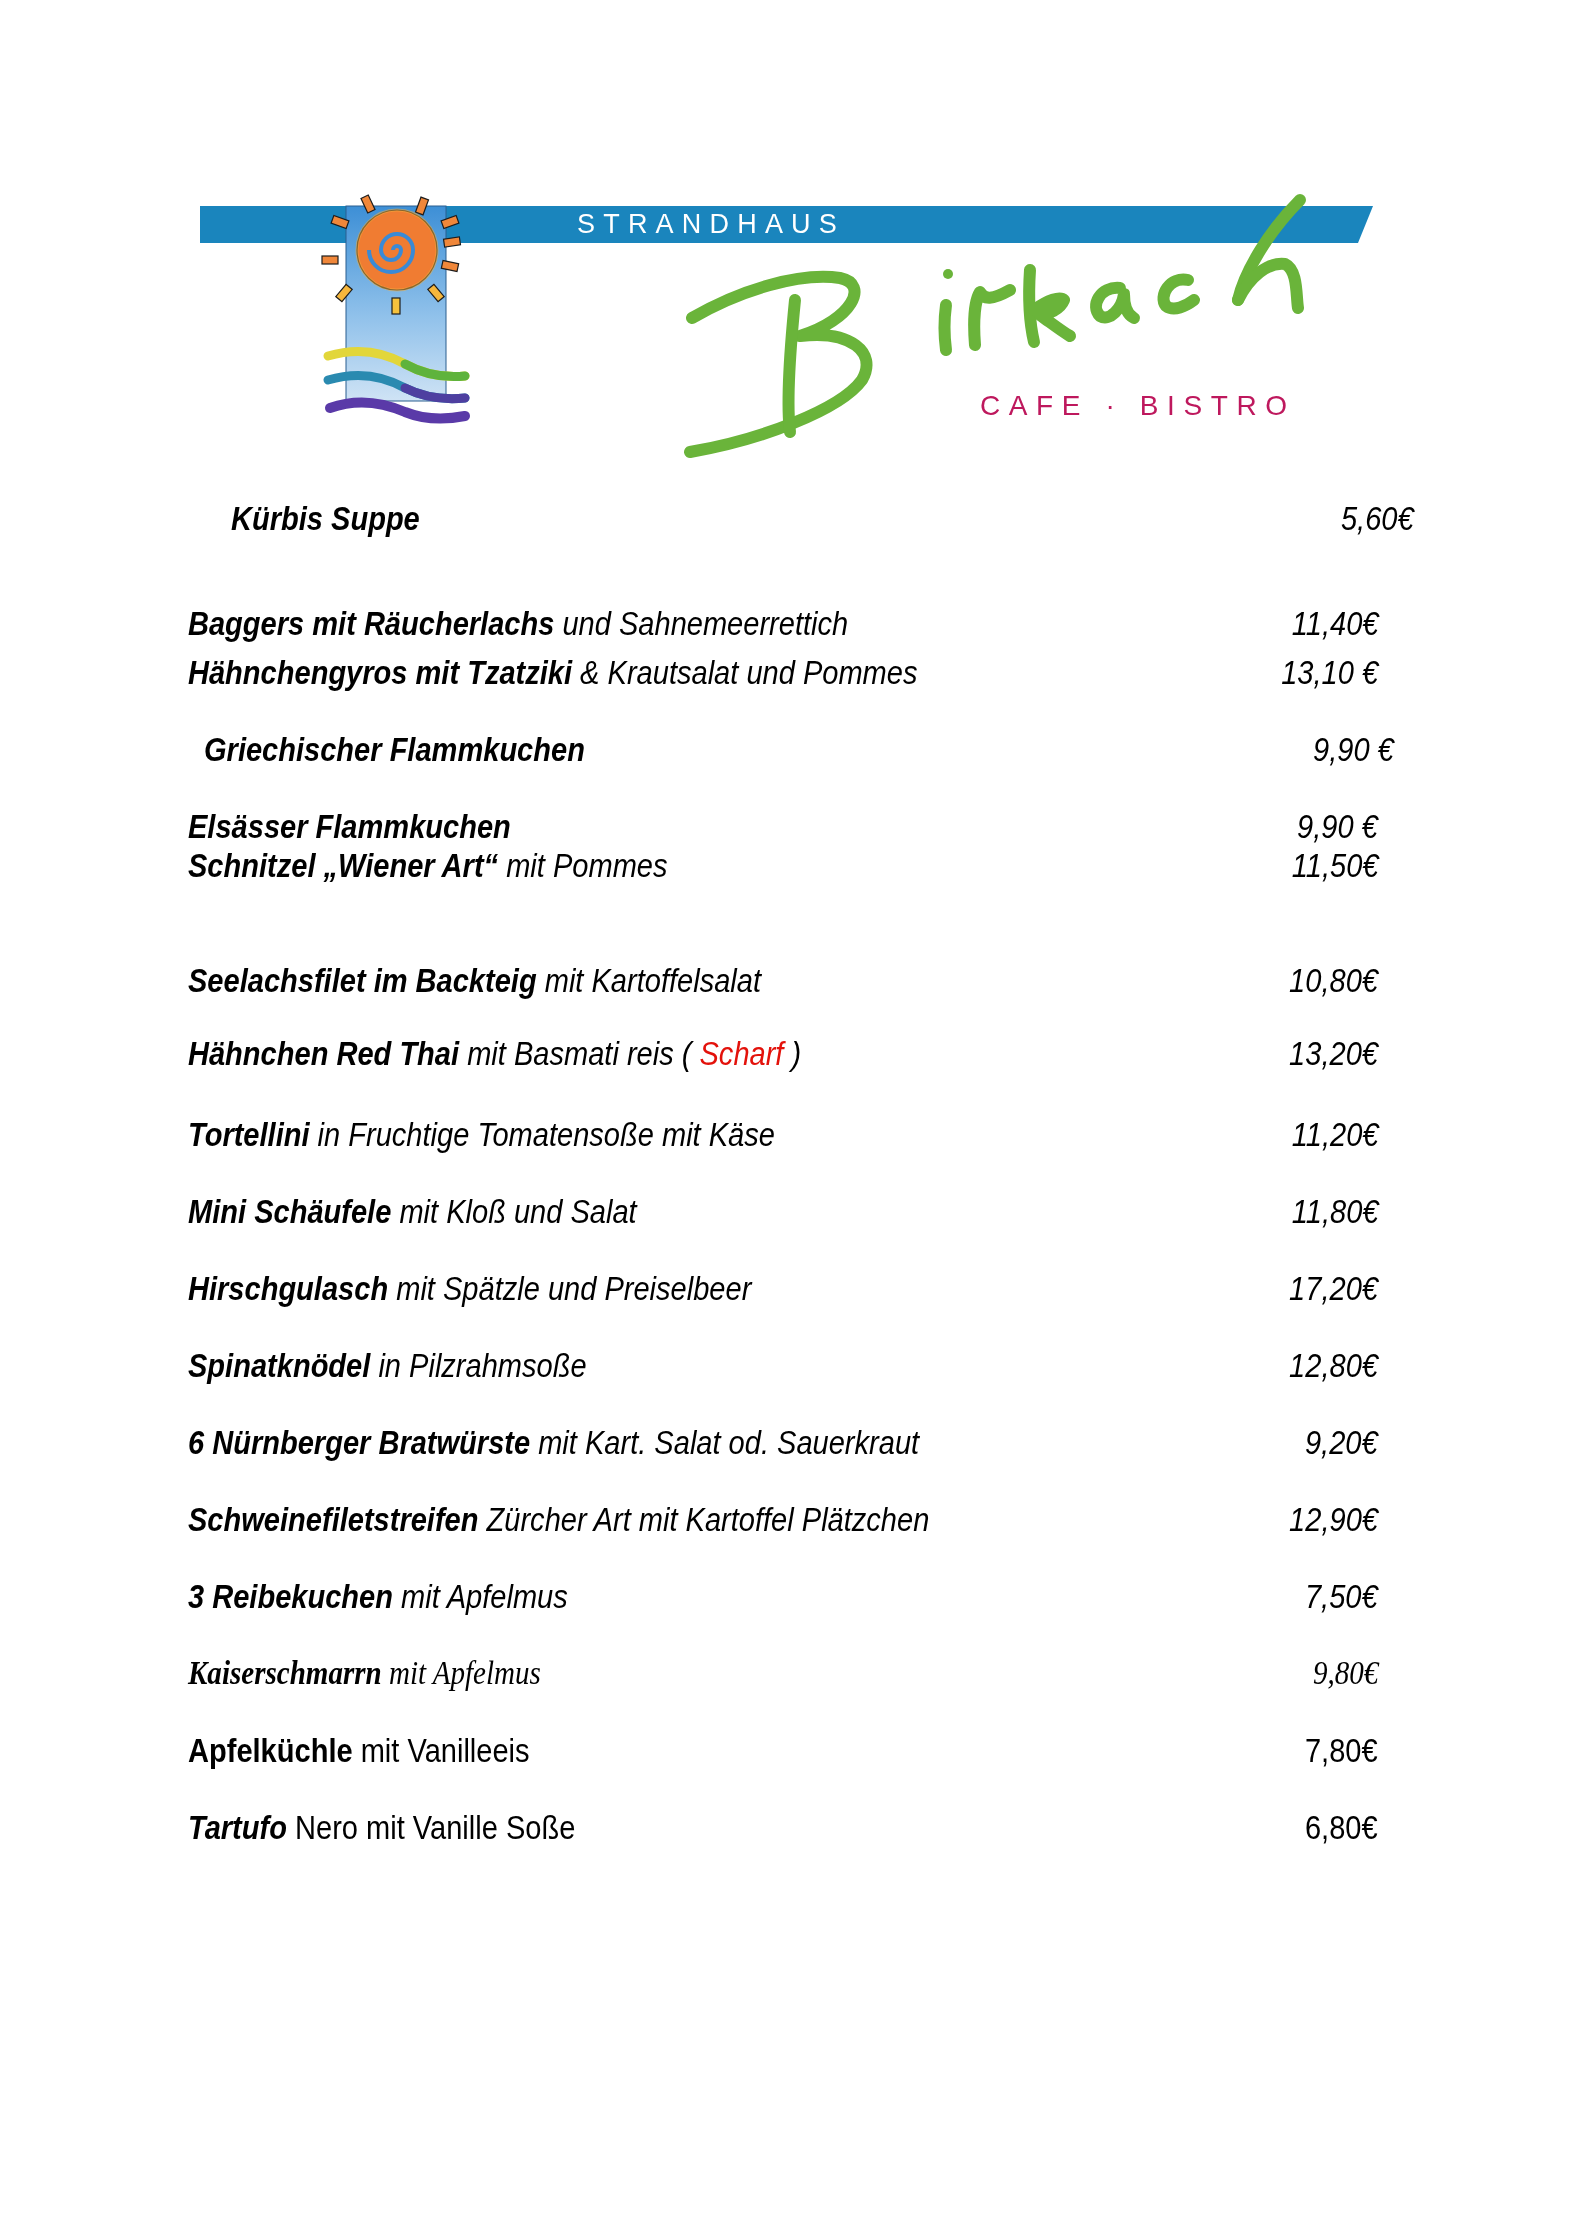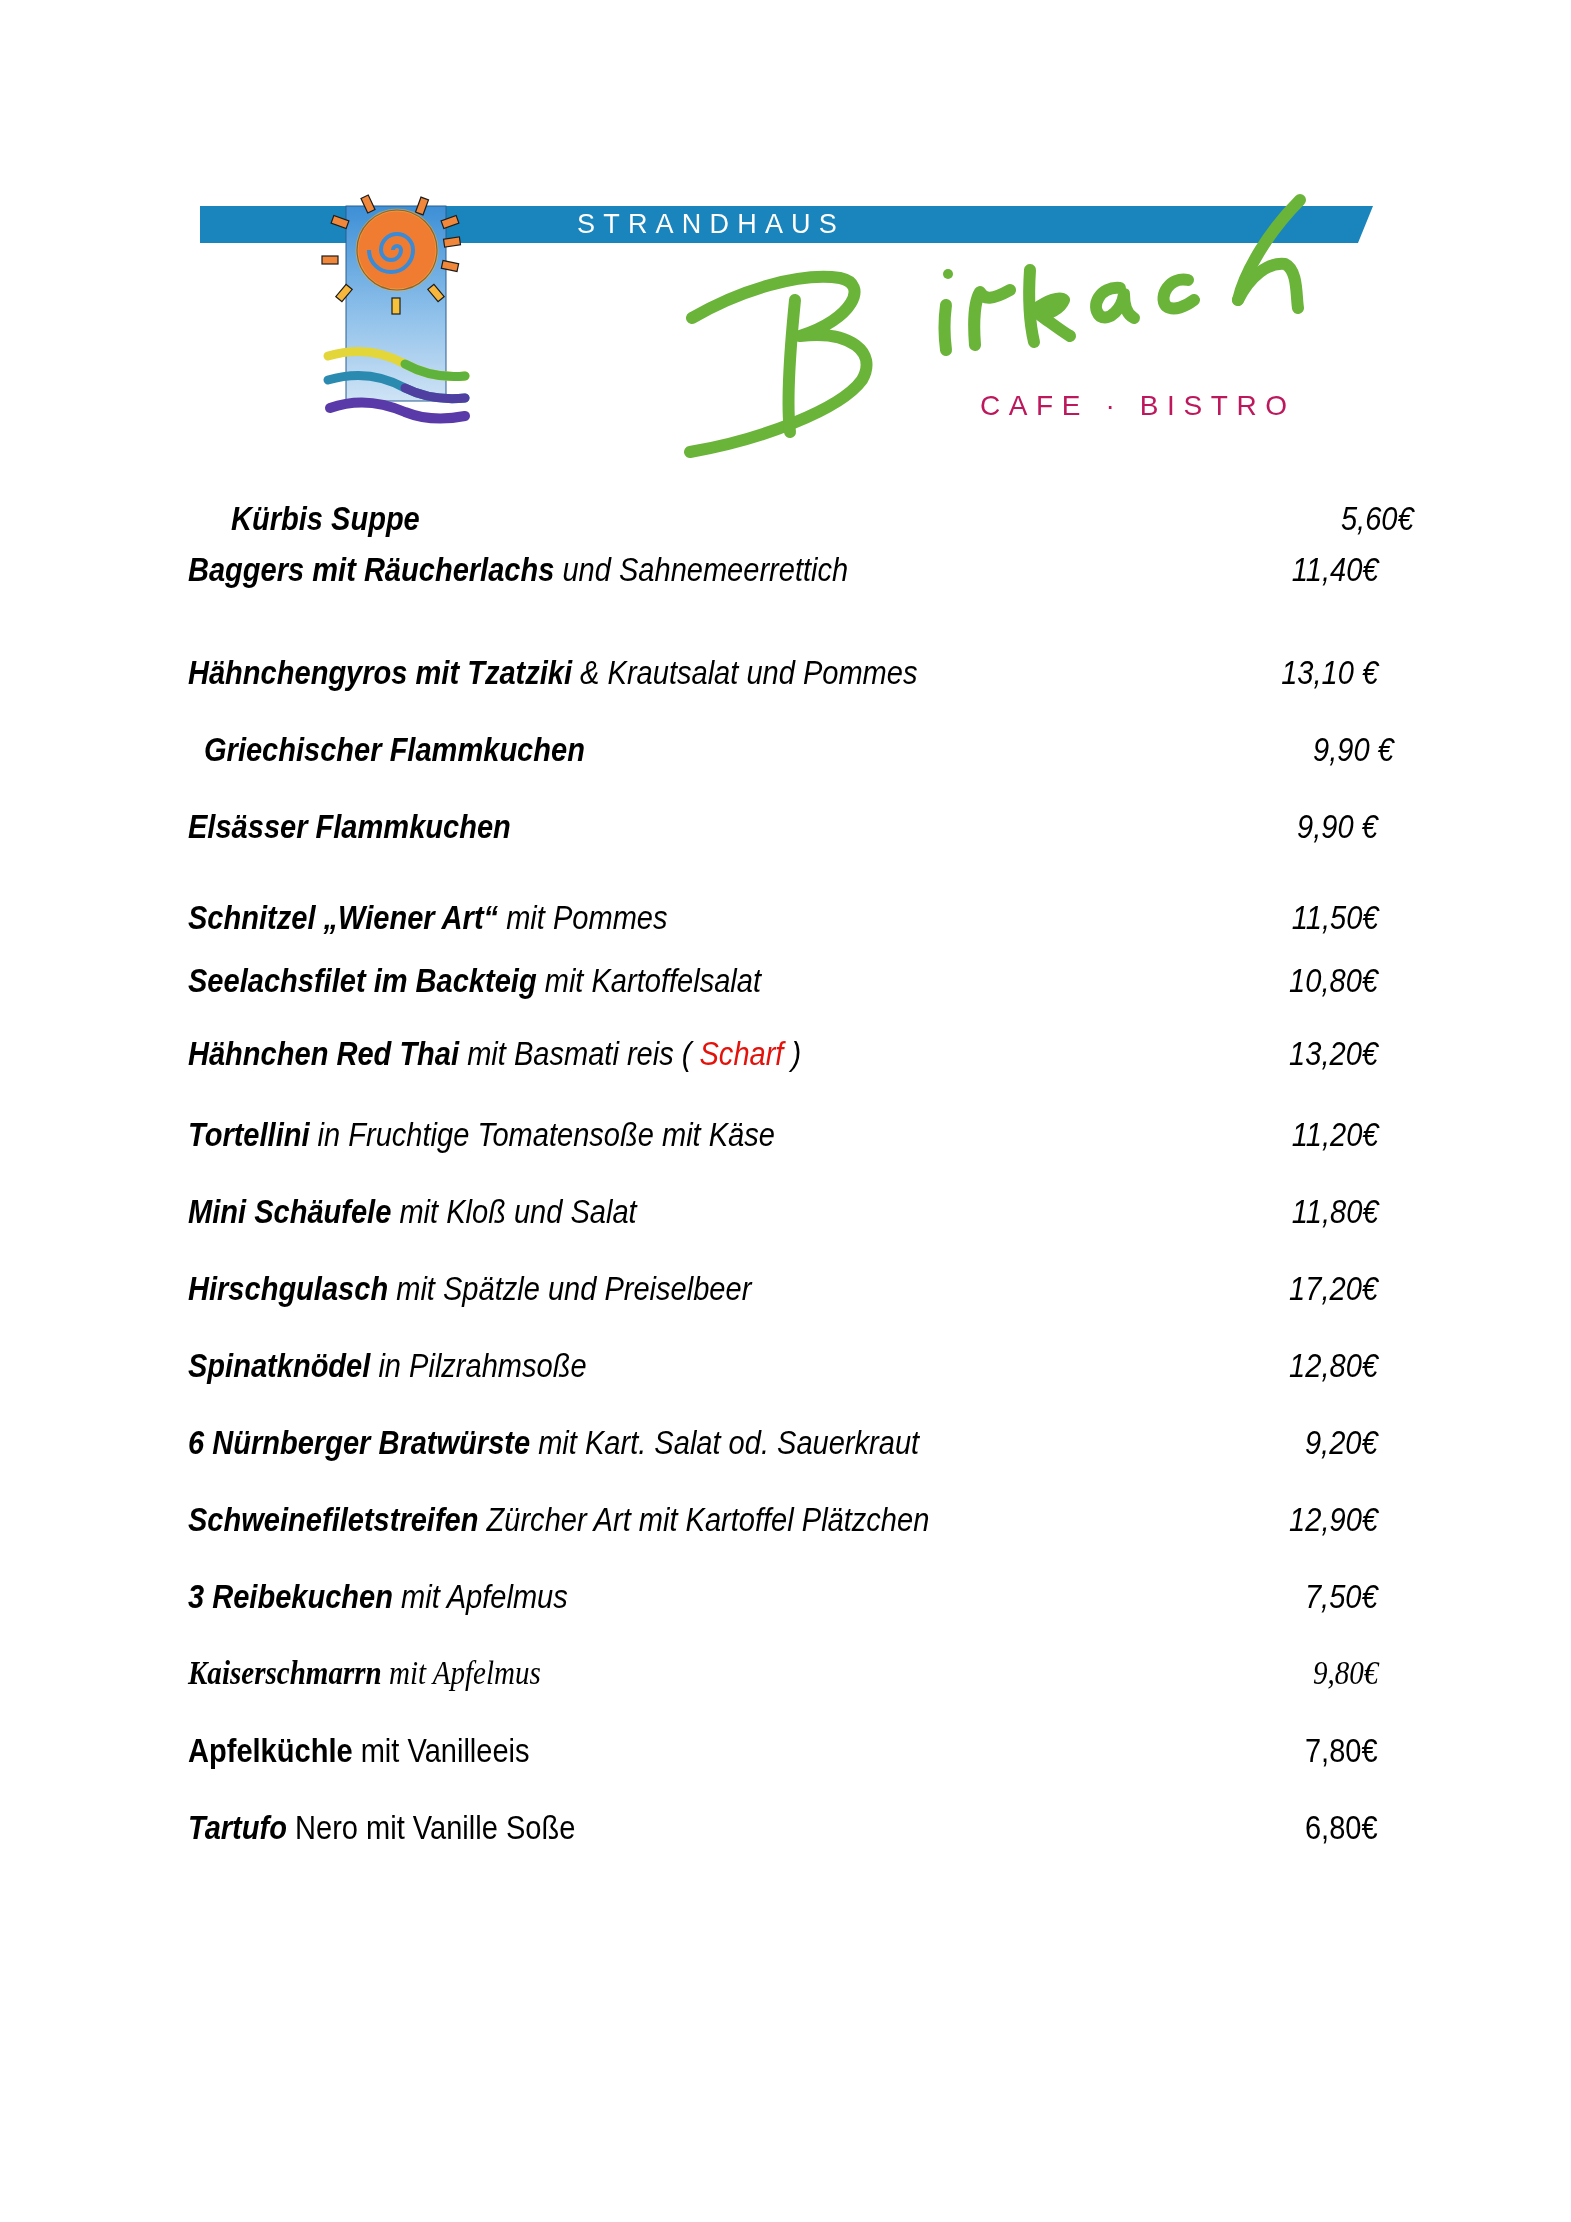--- a/index.html
+++ b/index.html
@@ -86,41 +86,41 @@
   <div class="sub-text">CAFE · BISTRO</div>
 </div>
 
 <div class="menu">
 
   <div class="row" style="top:485px;left:195px;width:1183px;margin-left:36px;">
     <span class="name"><span class="b i">Kürbis Suppe</span><span class="i"></span></span>
     <span class="price">5,60€</span>
   </div>
 
-  <div class="row" style="top:536px;">
+  <div class="row" style="top:590px;">
     <span class="name"><span class="b i">Baggers mit Räucherlachs</span><span class="i"> und Sahnemeerrettich</span></span>
     <span class="price">11,40€</span>
   </div>
 
   <div class="row" style="top:639px;">
     <span class="name"><span class="b i">Hähnchengyros mit Tzatziki</span><span class="i"> &amp; Krautsalat und Pommes</span></span>
     <span class="price">13,10 €</span>
   </div>
 
   <div class="row" style="top:716px;margin-left:16px;">
     <span class="name"><span class="b i">Griechischer Flammkuchen</span><span class="i"></span></span>
     <span class="price">9,90 €</span>
   </div>
 
   <div class="row" style="top:793px;text-align:right;">
     <span class="name"><span class="b i">Elsässer Flammkuchen</span><span class="i"></span></span>
     <span class="price">9,90 €</span>
   </div>
 
-  <div class="row" style="top:884px;">
+  <div class="row" style="top:832px;">
     <span class="name"><span class="b i">Schnitzel „Wiener Art“</span><span class="i"> mit Pommes</span></span>
     <span class="price">11,50€</span>
   </div>
 
   <div class="row" style="top:947px;">
     <span class="name"><span class="b i">Seelachsfilet im Backteig</span><span class="i"> mit Kartoffelsalat</span></span>
     <span class="price">10,80€</span>
   </div>
 
   <div class="row" style="top:1020px;">

